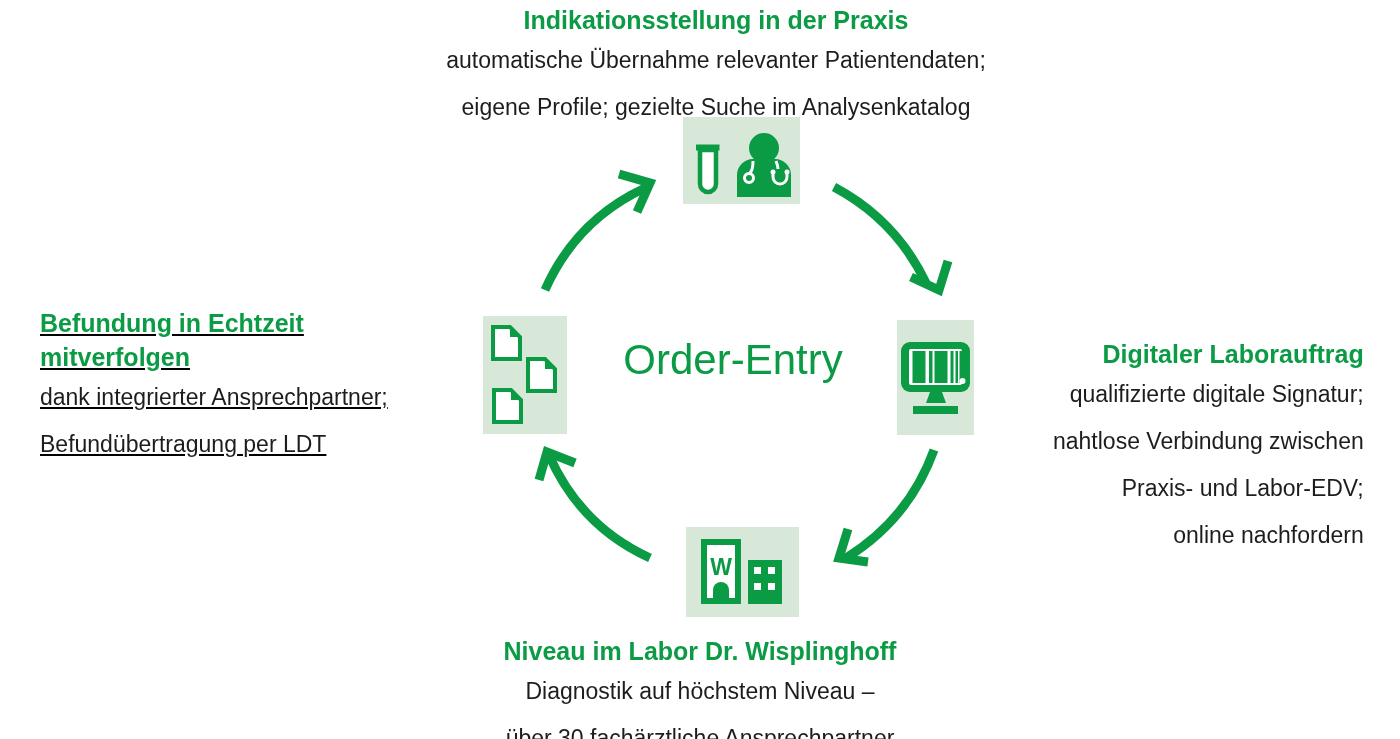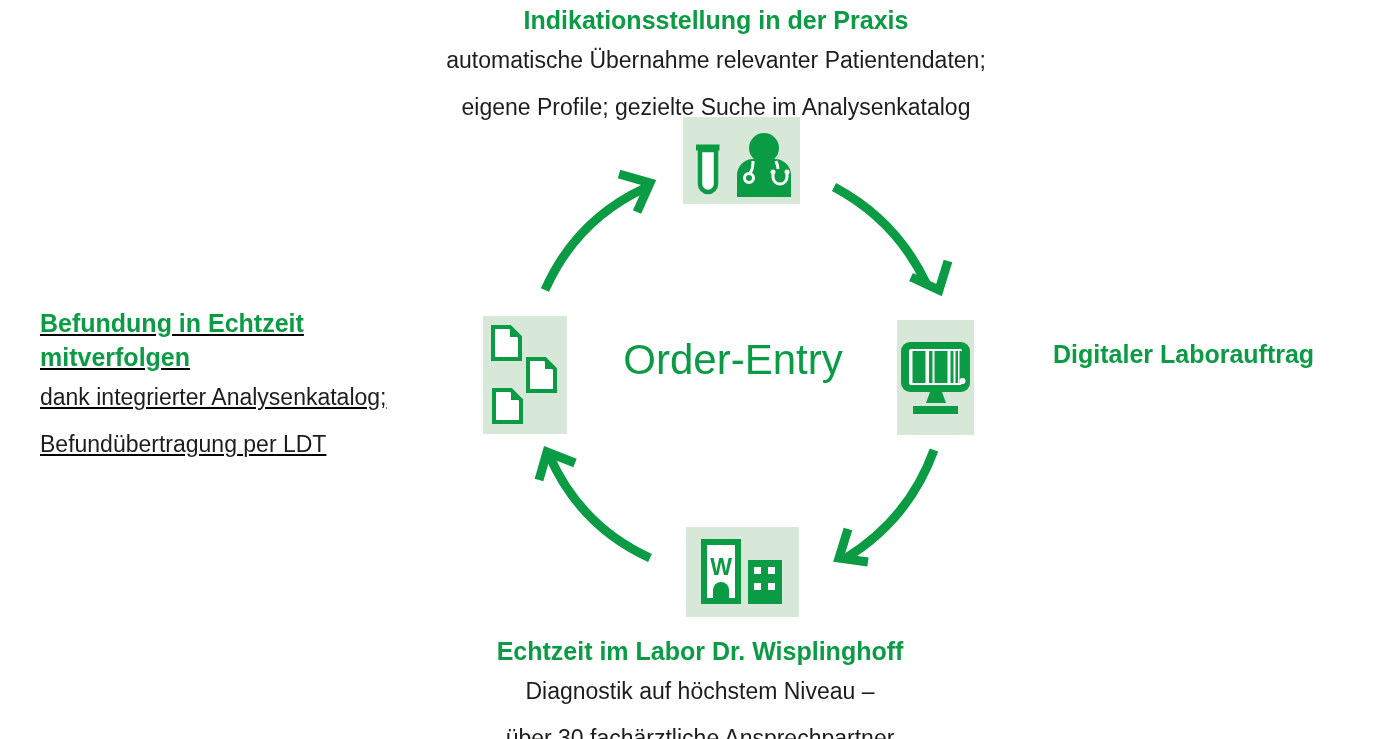--- a/index.html
+++ b/index.html
@@ -111,41 +111,45 @@
       <circle class="w-line" stroke-width="3" cx="66" cy="61" r="4.5"></circle>
       <path class="w-line" stroke-width="3" d="M93 44 q2 5 2 8"></path>
       <path class="w-line" stroke-width="3" d="M90 56 v4 a7 7 0 0 0 14 0 v-4"></path>
       <circle class="w-fill" cx="90" cy="55" r="2.5"></circle>
       <circle class="w-fill" cx="104" cy="55" r="2.5"></circle>
     </svg>
   </div>
 
   <div class="tb-right">
     <div class="stage-title">Digitaler Laborauftrag</div>
+    <div class="stage-desc">qualifizierte digitale Signatur;
+nahtlose Verbindung zwischen
+Praxis- und Labor-EDV;
+online nachfordern</div>
   </div>
   <div class="icon-box" id="box-right">
     <svg viewBox="0 0 77 115">
       <rect class="g-fill" x="4" y="22" width="69" height="50" rx="9"></rect>
       <rect class="w-fill" x="12" y="29" width="53" height="36" rx="2"></rect>
       <g class="g-fill">
         <rect x="15.5" y="31" width="13" height="32"></rect>
         <rect x="32" y="31" width="3.5" height="32"></rect>
         <rect x="37.5" y="31" width="13" height="32"></rect>
         <rect x="53.5" y="31" width="3" height="32"></rect>
         <rect x="58.5" y="31" width="2.5" height="32"></rect>
         <rect x="62.5" y="31" width="2.5" height="32"></rect>
       </g>
       <circle class="w-fill" cx="65.5" cy="61" r="3"></circle>
       <path class="g-fill" d="M33 72 h12 l4 11 h-20 z"></path>
       <rect class="g-fill" x="16" y="86" width="45" height="8"></rect>
     </svg>
   </div>
 
   <div class="tb-bottom">
-    <div class="stage-title">Echtzeit im Labor Dr. Wisplinghoff</div>
+    <div class="stage-title">Niveau im Labor Dr. Wisplinghoff</div>
     <div class="stage-desc">Diagnostik auf höchstem Niveau –
 über 30 fachärztliche Ansprechpartner</div>
   </div>
   <div class="icon-box" id="box-bottom">
     <svg viewBox="0 0 113 90">
       <rect class="g-stroke" stroke-width="6" x="18" y="15" width="34" height="59"></rect>
       <text class="logo-w" x="35" y="48" text-anchor="middle">W</text>
       <path class="g-fill" d="M27 74 v-11 a8 8 0 0 1 16 0 v11 z"></path>
       <rect class="g-fill" x="62" y="33" width="34" height="44"></rect>
       <g class="w-fill">
@@ -153,21 +157,21 @@
         <rect x="82" y="40" width="7" height="7"></rect>
         <rect x="68" y="56" width="7" height="7"></rect>
         <rect x="82" y="56" width="7" height="7"></rect>
       </g>
     </svg>
   </div>
 
   <div class="tb-left">
     <div class="stage-title">Befundung in Echtzeit
 mitverfolgen</div>
-    <div class="stage-desc">dank integrierter Analysenkatalog;
+    <div class="stage-desc">dank integrierter Ansprechpartner;
 Befundübertragung per LDT</div>
   </div>
   <div class="icon-box" id="box-left">
     <svg viewBox="0 0 84 118">
       <g>
         <path class="g-stroke" stroke-width="4" d="M10 11 h17 l10 10 v22 h-27 z"></path>
         <path class="g-fill" d="M27 11 v10 h10 z"></path>
       </g>
       <g>
         <path class="g-stroke" stroke-width="4" d="M45 43 h17 l10 10 v22 h-27 z"></path>

